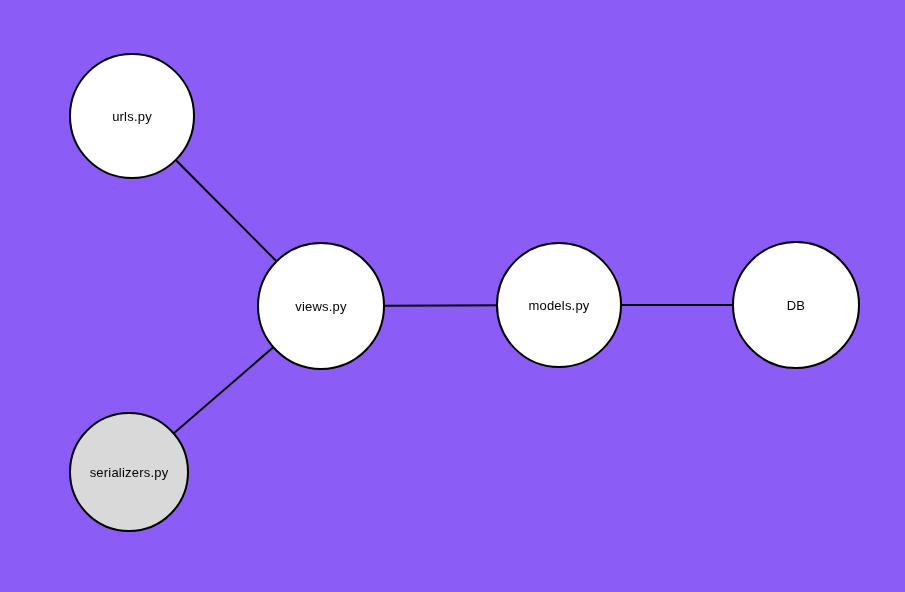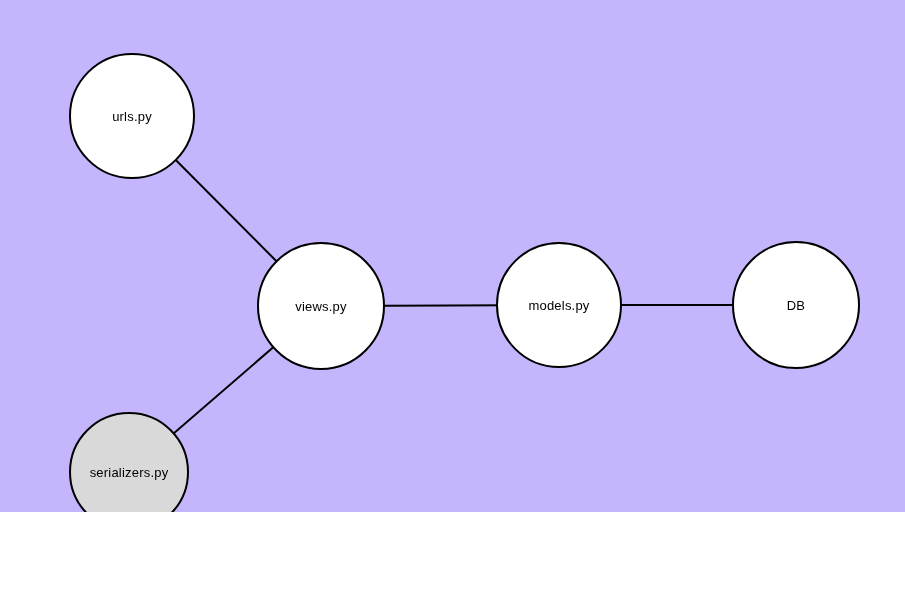--- a/index.html
+++ b/index.html
@@ -3,22 +3,22 @@
 <meta charset="utf-8">
 <style>
   html, body {
     margin: 0;
     padding: 0;
     background: #ffffff;
   }
   .canvas {
     position: relative;
     width: 905px;
-    height: 512px;
-    background: #c4b5fd;
+    height: 592px;
+    background: #8b5cf6;
     overflow: hidden;
   }
   svg {
     display: block;
   }
   .node-label {
     font-family: "Liberation Sans", "DejaVu Sans", sans-serif;
     font-size: 13px;
     fill: #000000;
     letter-spacing: 0.2px;

